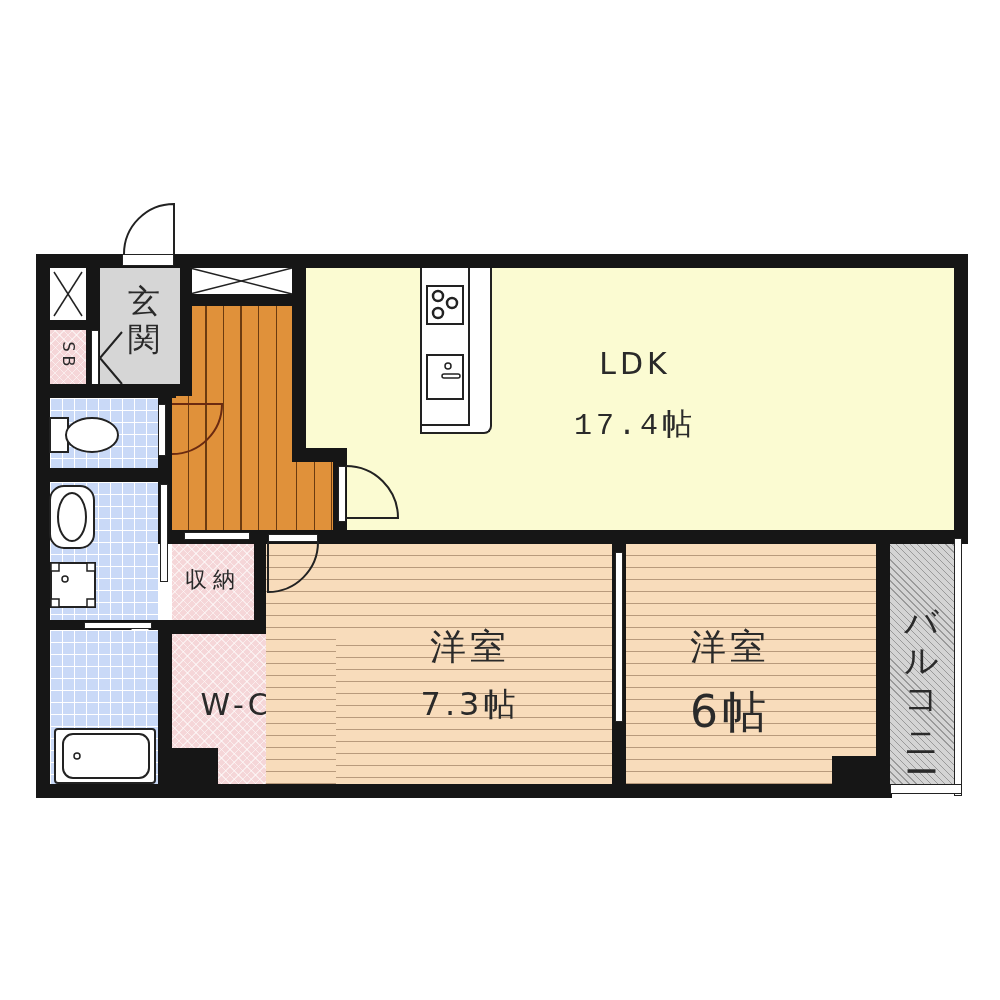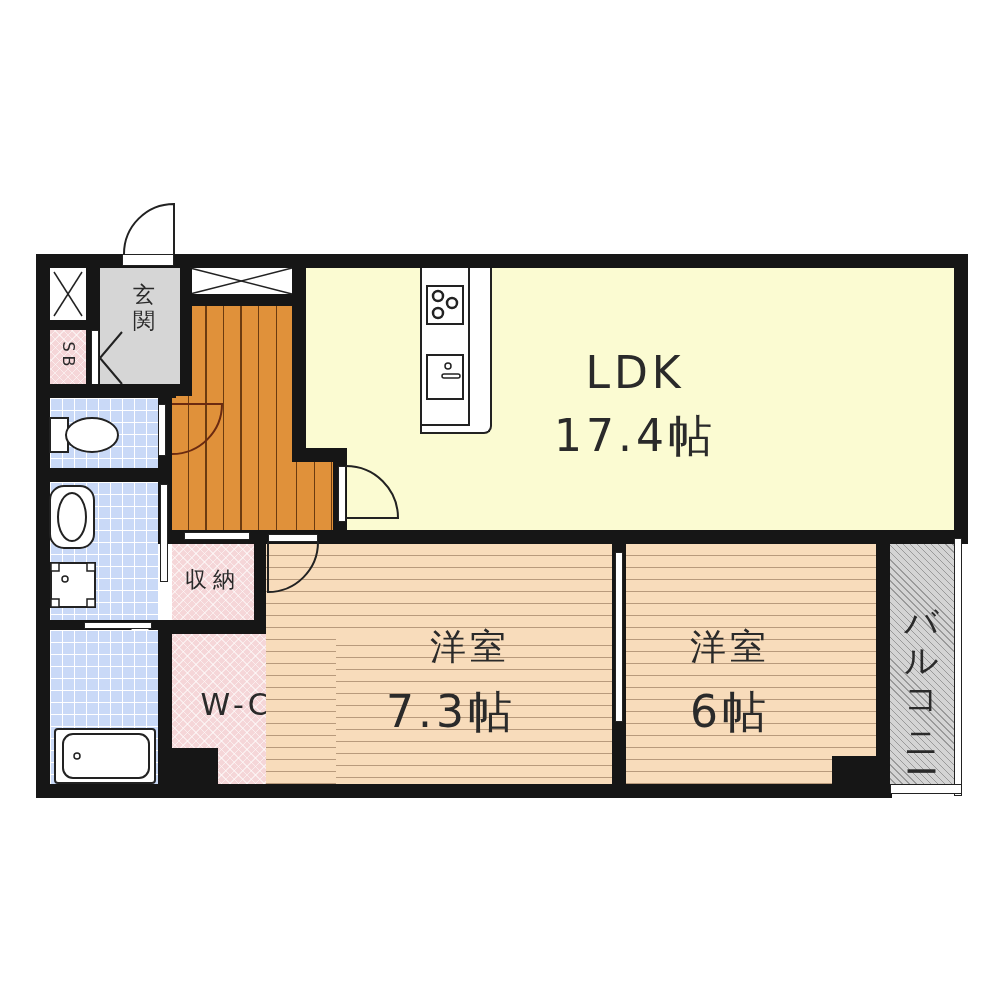--- a/index.html
+++ b/index.html
@@ -8,21 +8,21 @@
   .wall{background:#161616;}
   .ldk{background:#fbfbd2;}
   .hall{background-color:#e0913a;background-image:repeating-linear-gradient(90deg,transparent 0 16px,#6b3b10 16px 17.5px);}
   .genkan{background:#d6d6d6;}
   .tile{background-color:#c9d9f7;background-image:linear-gradient(#fff 1.5px,transparent 1.5px),linear-gradient(90deg,#fff 1.5px,transparent 1.5px);background-size:12px 12px;}
   .pink{background-color:#f5d6d8;background-image:repeating-linear-gradient(45deg,transparent 0 5px,rgba(255,255,255,.55) 5px 6px),repeating-linear-gradient(-45deg,transparent 0 5px,rgba(255,255,255,.55) 5px 6px);}
   .wood{background-color:#f8dcbb;background-image:repeating-linear-gradient(180deg,transparent 0 11px,#b89a7c 11px 12px);}
   .balc{background-color:#d4d4d4;background-image:repeating-linear-gradient(45deg,transparent 0 4px,#9a9a9a 4px 5px);}
   .white{background:#fff;}
   .lbl{position:absolute;text-align:center;color:#2a2a2a;letter-spacing:4px;line-height:1.25;}
-  .big{font-size:44px;}
+  .big{font-size:30px;}
   .mid{font-size:30px;}
   .sm{font-size:22px;}
   svg{position:absolute;overflow:visible;}
 </style>
 </head>
 <body>
 
 <div class="abs wall" style="left:36px;top:254px;width:14px;height:544px;"></div>
 <div class="abs wall" style="left:36px;top:254px;width:270px;height:14px;"></div>
 <div class="abs wall" style="left:292px;top:254px;width:676px;height:14px;"></div>
@@ -43,42 +43,42 @@
   <circle cx="26" cy="18" r="5" fill="#fff" stroke="#222" stroke-width="2.5"></circle>
   <circle cx="12" cy="28" r="5" fill="#fff" stroke="#222" stroke-width="2.5"></circle>
 </svg>
 <div class="abs white" style="left:426px;top:354px;width:38px;height:46px;border:2px solid #222;"></div>
 <svg style="left:440px;top:362px;" width="30" height="20">
   <circle cx="8" cy="4" r="3" fill="#fff" stroke="#222" stroke-width="1.5"></circle>
   <rect x="2" y="12" width="18" height="4" rx="2" fill="#fff" stroke="#222" stroke-width="1.5"></rect>
 </svg>
 
 <div class="lbl big" style="left:560px;top:345px;width:150px;">LDK</div>
-<div class="lbl big" style="left:545px;top:408px;width:180px;">17.4帖</div>
+<div class="lbl big" style="left:545px;top:408px;width:180px;font-family:Liberation Mono, monospace;">17.4帖</div>
 
 <div class="abs white" style="left:338px;top:466px;width:8px;height:56px;border:1px solid #222;"></div>
 <svg style="left:346px;top:466px;" width="60" height="60">
   <path d="M0 0 A52 52 0 0 1 52 52 L0 52" fill="none" stroke="#222" stroke-width="2"></path>
 </svg>
 
 <div class="abs hall" style="left:172px;top:306px;width:120px;height:224px;"></div>
 <div class="abs hall" style="left:280px;top:462px;width:53px;height:68px;"></div>
 <div class="abs wall" style="left:180px;top:294px;width:126px;height:12px;"></div>
 
 <div class="abs white" style="left:190px;top:268px;width:102px;height:26px;"></div>
 <svg style="left:190px;top:268px;" width="102" height="26">
   <line x1="0" y1="0" x2="102" y2="26" stroke="#222" stroke-width="1.5"></line>
   <line x1="0" y1="26" x2="102" y2="0" stroke="#222" stroke-width="1.5"></line>
 </svg>
 
 <div class="abs genkan" style="left:100px;top:268px;width:80px;height:116px;"></div>
 <div class="abs wall" style="left:180px;top:268px;width:12px;height:126px;"></div>
 <div class="abs wall" style="left:86px;top:268px;width:14px;height:126px;"></div>
 <div class="abs wall" style="left:86px;top:384px;width:106px;height:12px;"></div>
-<div class="lbl mid" style="left:124px;top:282px;width:40px;letter-spacing:0;font-size:22px;line-height:1.2;">
+<div class="lbl mid" style="left:124px;top:282px;width:40px;letter-spacing:0;font-size:32px;line-height:1.2;">
   <span style="display:block;word-break:break-all;width:32px;margin:0 auto;">玄関</span>
 </div>
 
 <div class="abs white" style="left:122px;top:254px;width:52px;height:12px;border:1px solid #222;"></div>
 <svg style="left:122px;top:204px;" width="54" height="52">
   <path d="M52 50 L52 0 A50 50 0 0 0 2 50" fill="none" stroke="#222" stroke-width="2"></path>
 </svg>
 
 <div class="abs white" style="left:50px;top:268px;width:36px;height:52px;"></div>
 <svg style="left:50px;top:268px;" width="36" height="52">
@@ -150,21 +150,21 @@
   <path d="M0 2 L11 13 L0 24" fill="#fff" stroke="#222" stroke-width="1.5"></path>
 </svg>
 
 <div class="abs wood" style="left:266px;top:544px;width:346px;height:240px;"></div>
 <div class="abs wood" style="left:336px;top:634px;width:276px;height:150px;"></div>
 <div class="abs white" style="left:268px;top:534px;width:50px;height:8px;border:1px solid #222;"></div>
 <svg style="left:266px;top:542px;" width="56" height="52">
   <path d="M52 0 A50 50 0 0 1 2 50 L2 0" fill="none" stroke="#222" stroke-width="2"></path>
 </svg>
 <div class="lbl big" style="left:400px;top:624px;width:140px;font-size:36px;">洋室</div>
-<div class="lbl big" style="left:366px;top:684px;width:170px;font-size:44px;">7.3帖</div>
+<div class="lbl big" style="left:385px;top:684px;width:170px;font-size:32px;">7.3帖</div>
 
 <div class="abs wall" style="left:612px;top:530px;width:14px;height:268px;"></div>
 <div class="abs white" style="left:615px;top:552px;width:8px;height:170px;border:1px solid #222;"></div>
 
 <div class="abs wood" style="left:626px;top:544px;width:250px;height:240px;"></div>
 <div class="abs wall" style="left:832px;top:756px;width:44px;height:28px;"></div>
 <div class="abs wall" style="left:876px;top:530px;width:14px;height:268px;"></div>
 <div class="lbl big" style="left:660px;top:624px;width:140px;font-size:36px;">洋室</div>
 <div class="lbl big" style="left:660px;top:684px;width:140px;font-size:44px;">6帖</div>
 

